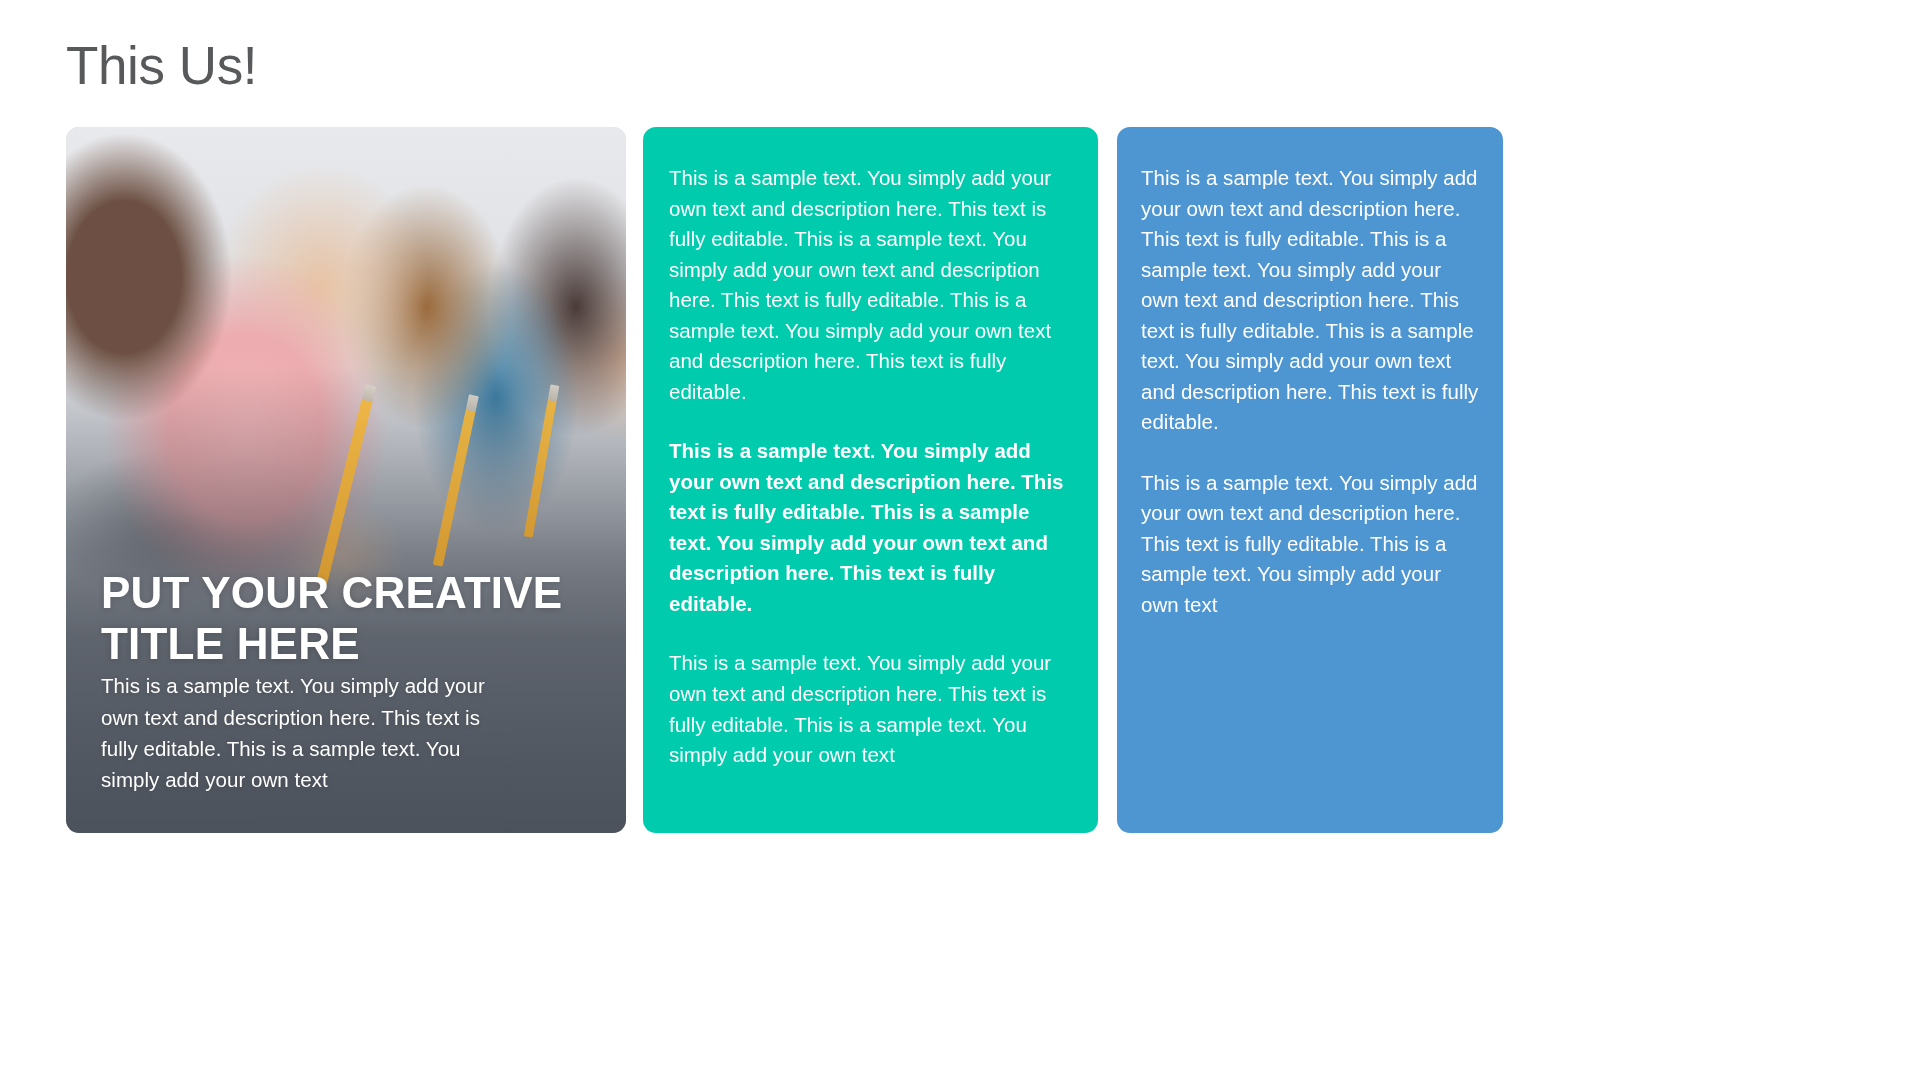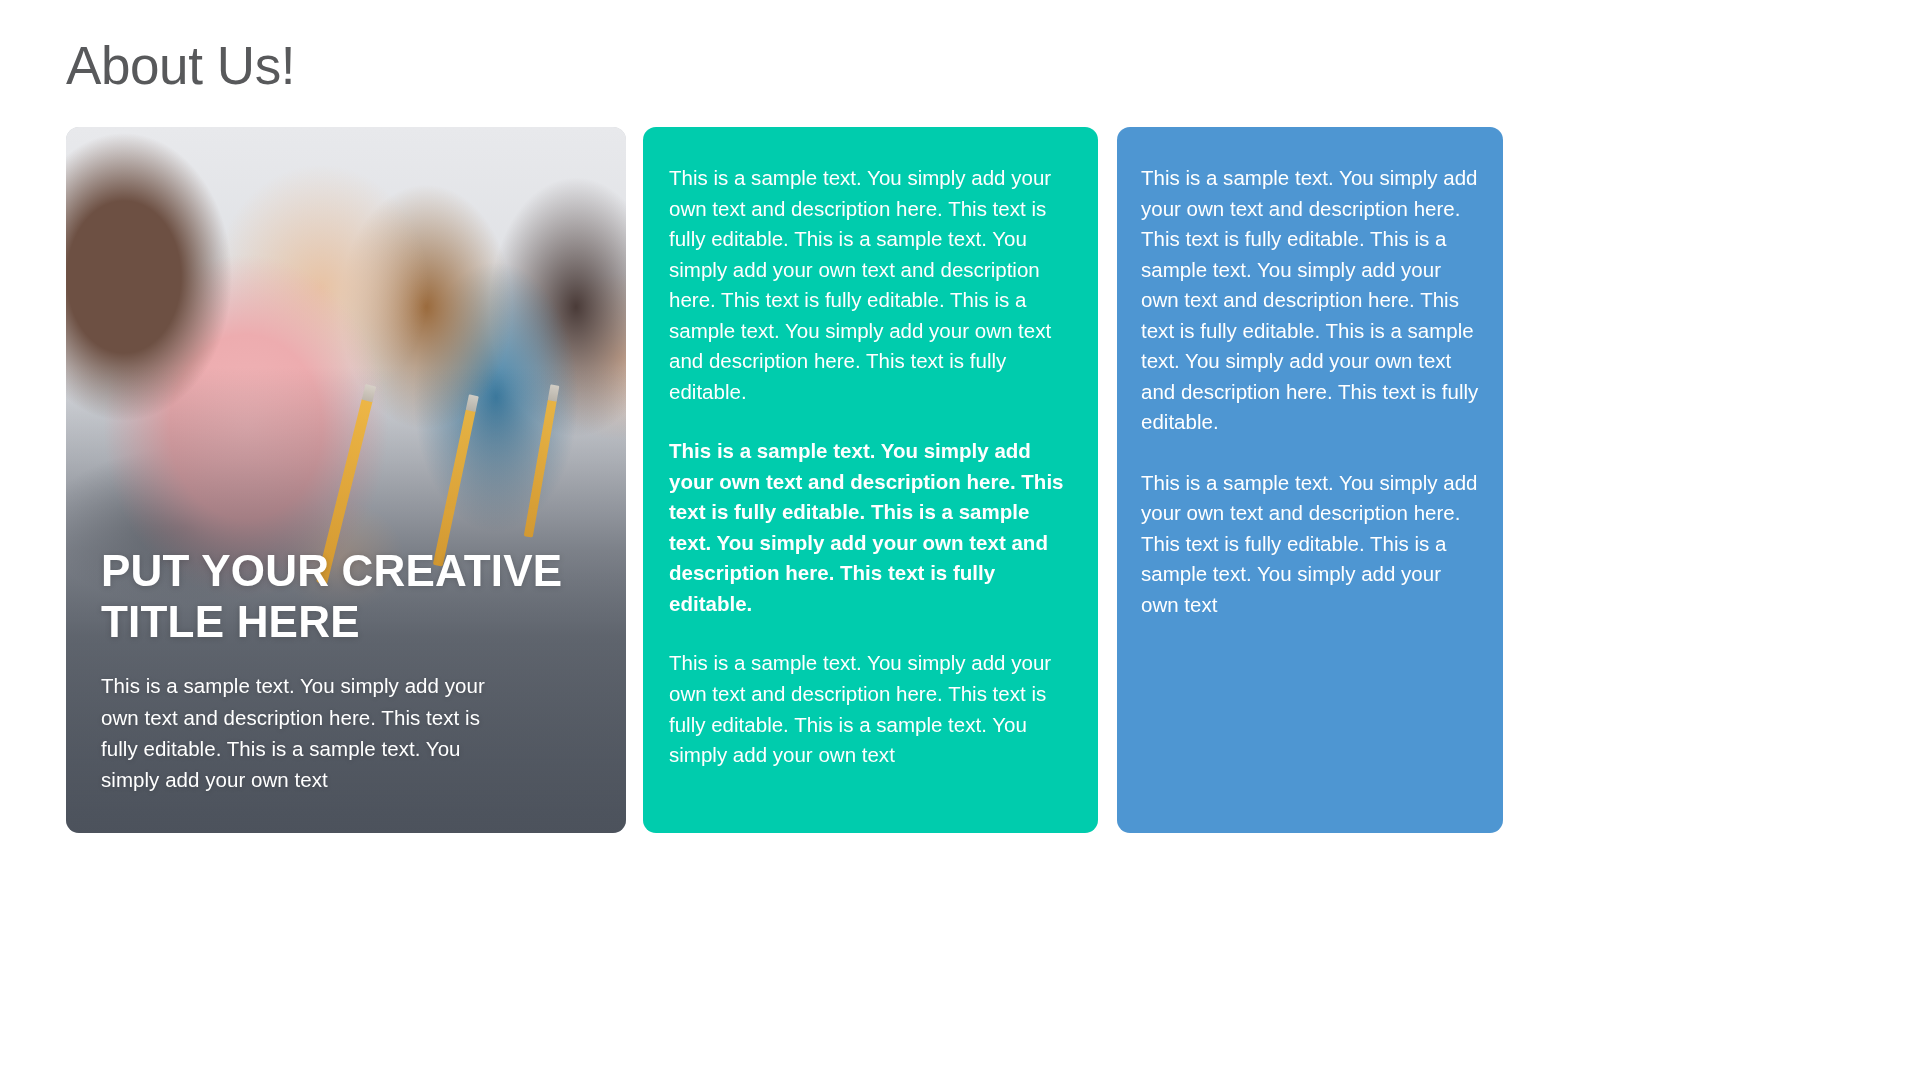--- a/index.html
+++ b/index.html
@@ -63,21 +63,20 @@
   .p1 { left:296px; top:272px; width:11px; height:190px; transform:rotate(14deg); }
   .p2 { left:400px; top:282px; width:10px; height:160px; transform:rotate(12deg); }
   .p3 { left:482px; top:272px; width:9px;  height:140px; transform:rotate(10deg); }
   .pencil::after { content:""; position:absolute; left:0; top:-14px; width:100%; height:16px;
                    background:linear-gradient(to bottom,#d8d2c8,#bdb6aa); border-radius:1px; }
 
   .card-image .overlay-text { position:absolute; left:35px; right:30px; bottom:38px; }
   .hero-title {
     font-size:44px; font-weight:700; color:#ffffff;
     line-height:1.18; letter-spacing:0.2px; text-transform:uppercase;
-    margin-bottom:22px;
     text-shadow:0 1px 6px rgba(0,0,0,0.18);
   }
   .hero-body {
     font-size:20.5px; font-weight:400; color:#ffffff;
     line-height:1.52; letter-spacing:0.05px;
     text-shadow:0 1px 5px rgba(0,0,0,0.18);
     max-width:412px;
   }
 
   
@@ -92,21 +91,21 @@
   .card-teal p { margin-bottom:29px; }
   .card-blue p { margin-bottom:30px; }
   .card-teal p.bold { font-weight:700; }
   .card-teal p:last-child, .card-blue p:last-child { margin-bottom:0; }
 </style>
 </head>
 <body>
 
 <div class="slide">
 
-  <div class="page-title">About Us!</div>
+  <div class="page-title">This Us!</div>
 
   <div class="cards">
 
     <div class="card card-image">
       <div class="photo"></div>
       <div class="pencil p1"></div>
       <div class="pencil p2"></div>
       <div class="pencil p3"></div>
 
       <div class="overlay-text">

